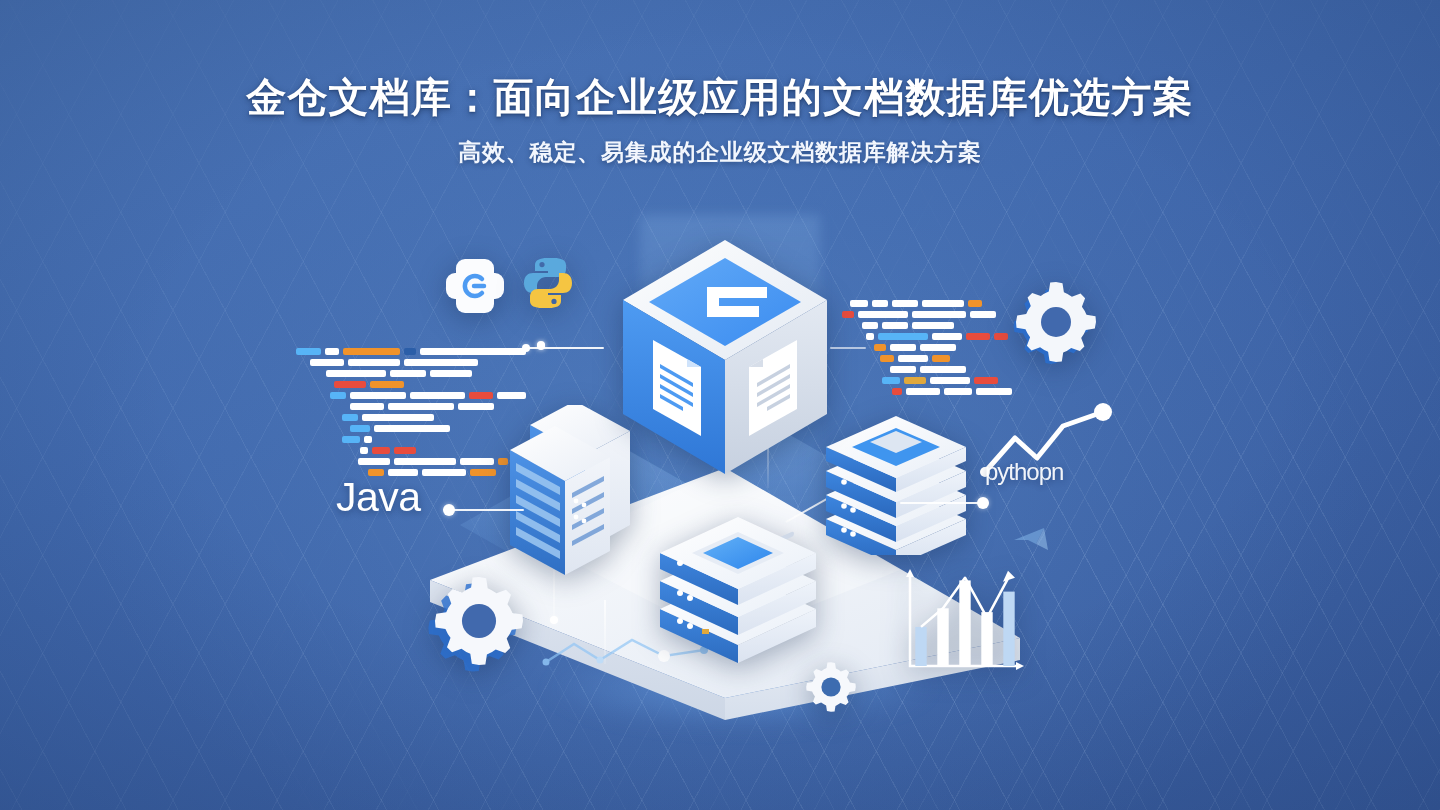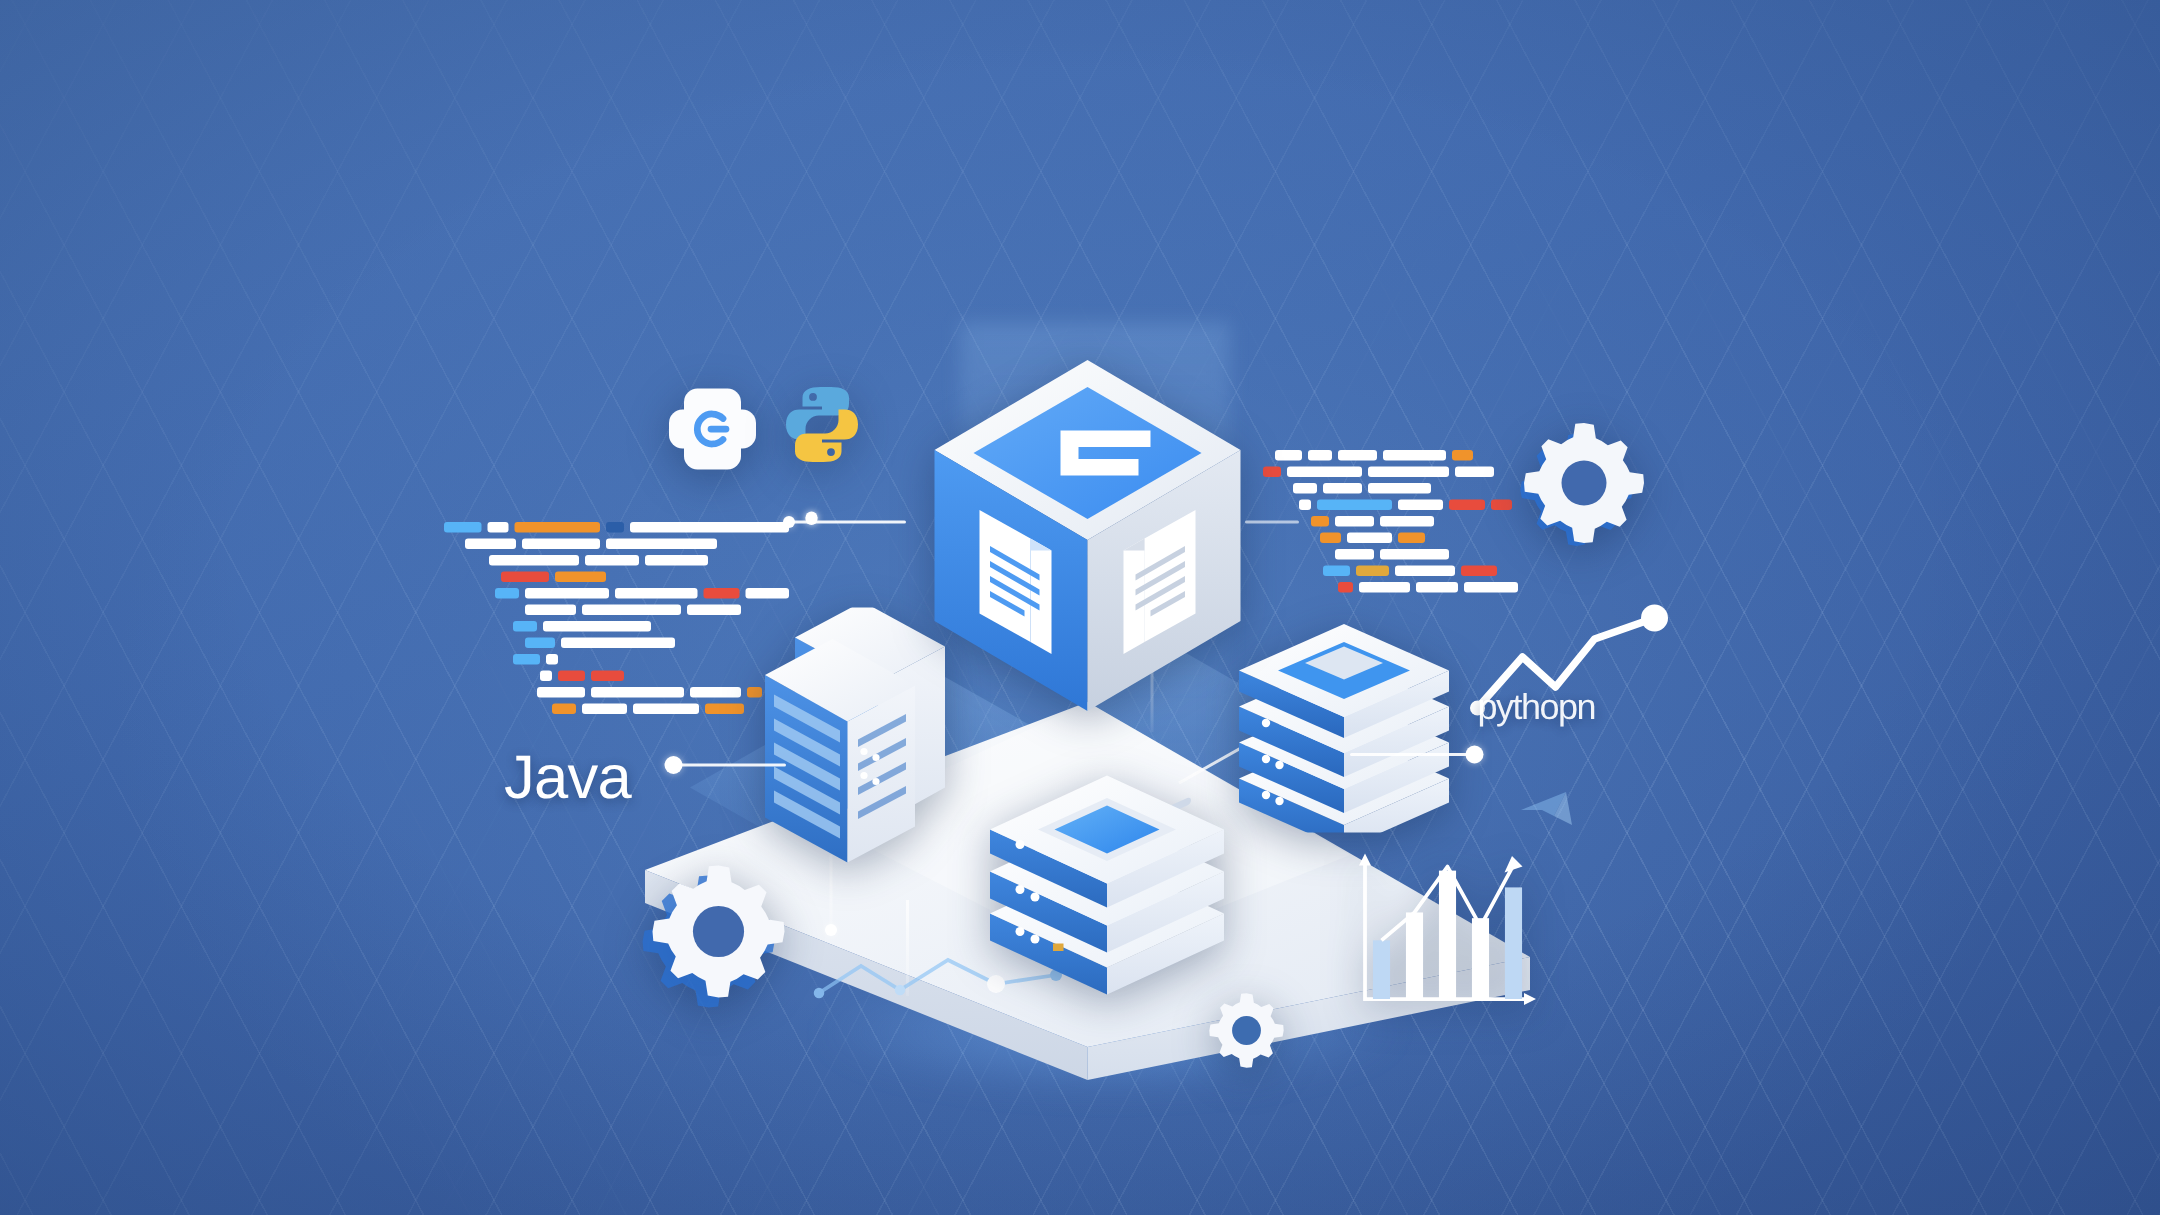--- a/index.html
+++ b/index.html
@@ -69,21 +69,21 @@
 
   
   .tech-label {
     position:absolute;
     color:#ffffff;
     font-weight:400;
     white-space:nowrap;
     text-shadow:0 2px 7px rgba(16,38,78,0.45);
     z-index:30;
   }
-  #label-java { left:336px; top:495px; font-size:41px; letter-spacing:-0.5px; }
+  #label-java { left:336px; top:474px; font-size:41px; letter-spacing:-0.5px; }
   #label-node { left:548px; top:668px; font-size:40px; letter-spacing:-0.8px; }
   #label-python {
     left:985px; top:458px; font-size:24px; letter-spacing:-1px;
     opacity:0.93;
   }
 
   
   .conn-line { position:absolute; background:#ffffff; height:2px; opacity:0.92; z-index:29; border-radius:2px;}
   .conn-dot {
     position:absolute; width:12px; height:12px; border-radius:50%;
@@ -126,20 +126,24 @@
   .glow-soft { filter: drop-shadow(0 6px 14px rgba(14,36,74,0.35)); }
 </style>
 </head>
 <body>
 
 <div class="stage">
 
   <div class="grid"></div>
   <div class="grid2"></div>
 
+  <div class="headings">
+    <div class="title">金仓文档库：面向企业级应用的文档数据库优选方案</div>
+    <div class="subtitle">高效、稳定、易集成的企业级文档数据库解决方案</div>
+  </div>
 
   <div class="beam"></div>
 
   <div class="platform-wrap">
     <svg width="600" height="300" viewBox="0 0 600 300">
       <defs>
         <linearGradient id="platTop" x1="0" y1="0" x2="1" y2="1">
           <stop offset="0%" stop-color="#fdfeff"></stop>
           <stop offset="55%" stop-color="#eef2f8"></stop>
           <stop offset="100%" stop-color="#e2e9f3"></stop>

